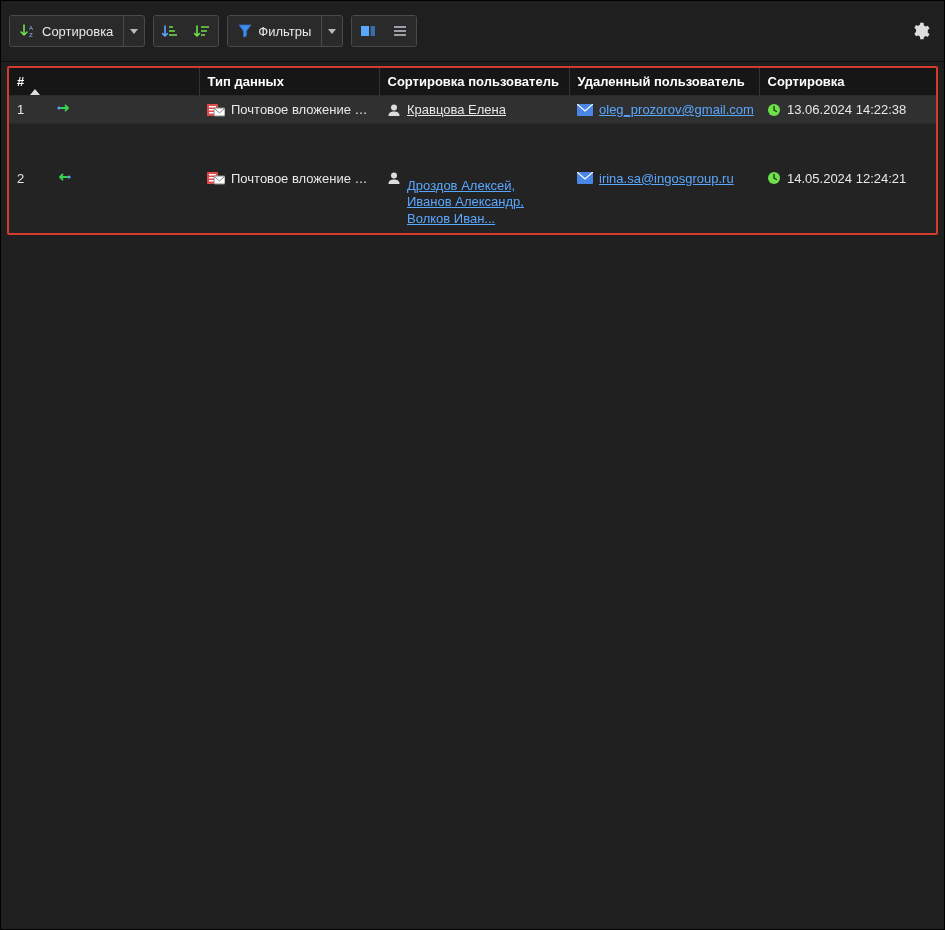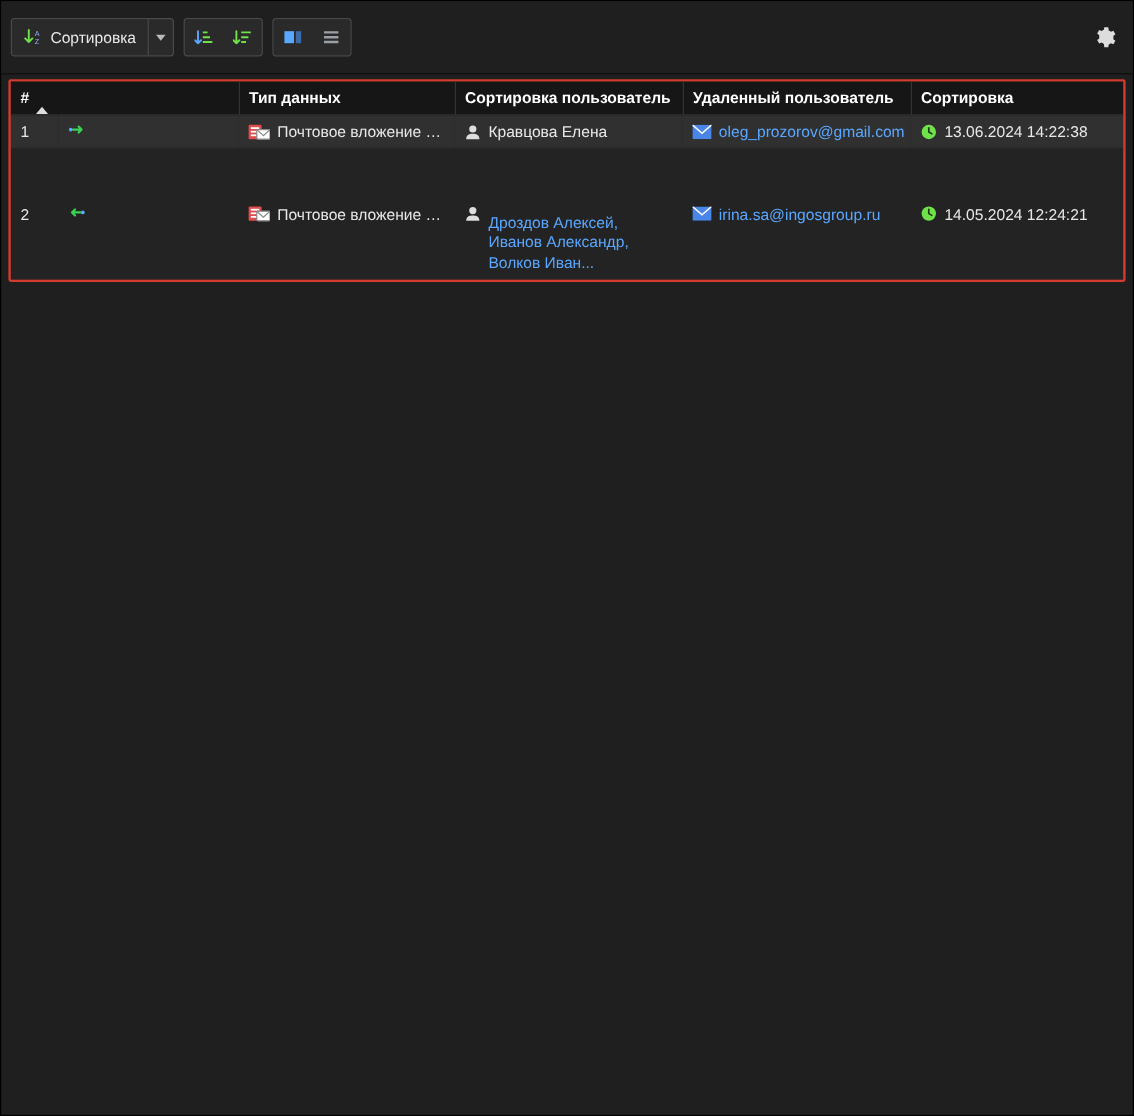--- a/index.html
+++ b/index.html
@@ -101,20 +101,21 @@
   }
   .col-num { width: 40px; }
   .col-dir { width: 150px; }
   .col-type { width: 180px; }
   .col-local { width: 190px; }
   .col-remote { width: 190px; }
   .col-captured { width: auto; }
 
   a.link {
     color: #5aa7ff;
+    text-decoration: underline;
     cursor: pointer;
   }
   a.link.white {
     color: #e8e8e8;
   }
   .multiline { white-space: normal; line-height: 1.25; margin-top: 48px; }
 
   .cell-flex { display: flex; align-items: center; gap: 6px; min-width: 0; }
   .cell-flex .txt { overflow: hidden; text-overflow: ellipsis; white-space: nowrap; flex: 1; min-width: 0; }
   .sort-caret {
@@ -160,20 +161,31 @@
       <button class="btn icon-only">
         <svg class="ico" width="16" height="16" viewBox="0 0 16 16">
           <path d="M3 3 L3 13 M0.5 10.5 L3 13 L5.5 10.5" stroke="#6fe24b" stroke-width="1.6" fill="none" stroke-linecap="round" stroke-linejoin="round"></path>
           <line x1="7" y1="4" x2="15" y2="4" stroke="#6fe24b" stroke-width="1.6"></line>
           <line x1="7" y1="8" x2="13" y2="8" stroke="#6fe24b" stroke-width="1.6"></line>
           <line x1="7" y1="12" x2="11" y2="12" stroke="#6fe24b" stroke-width="1.6"></line>
         </svg>
       </button>
     </div>
 
+    <div class="btn-group">
+      <button class="btn">
+        <svg class="ico" width="14" height="14" viewBox="0 0 14 14">
+          <path d="M1 1 L13 1 L8.5 7 L8.5 12 L5.5 13 L5.5 7 Z" fill="#3e8ef0" stroke="#2d6cc0" stroke-width="0.8"></path>
+        </svg>
+        <span>Фильтры</span>
+      </button>
+      <div class="btn-split-caret">
+          <div class="caret"></div>
+        </div>
+    </div>
 
     <div class="btn-group">
       <button class="btn icon-only">
         <svg class="ico" width="16" height="16" viewBox="0 0 16 16">
           <rect x="1" y="3" width="8" height="10" fill="#5aa7ff"></rect>
           <rect x="10.5" y="3" width="4.5" height="10" fill="#3a6aa8"></rect>
         </svg>
       </button>
       <button class="btn icon-only">
         <svg class="ico" width="16" height="16" viewBox="0 0 16 16">

